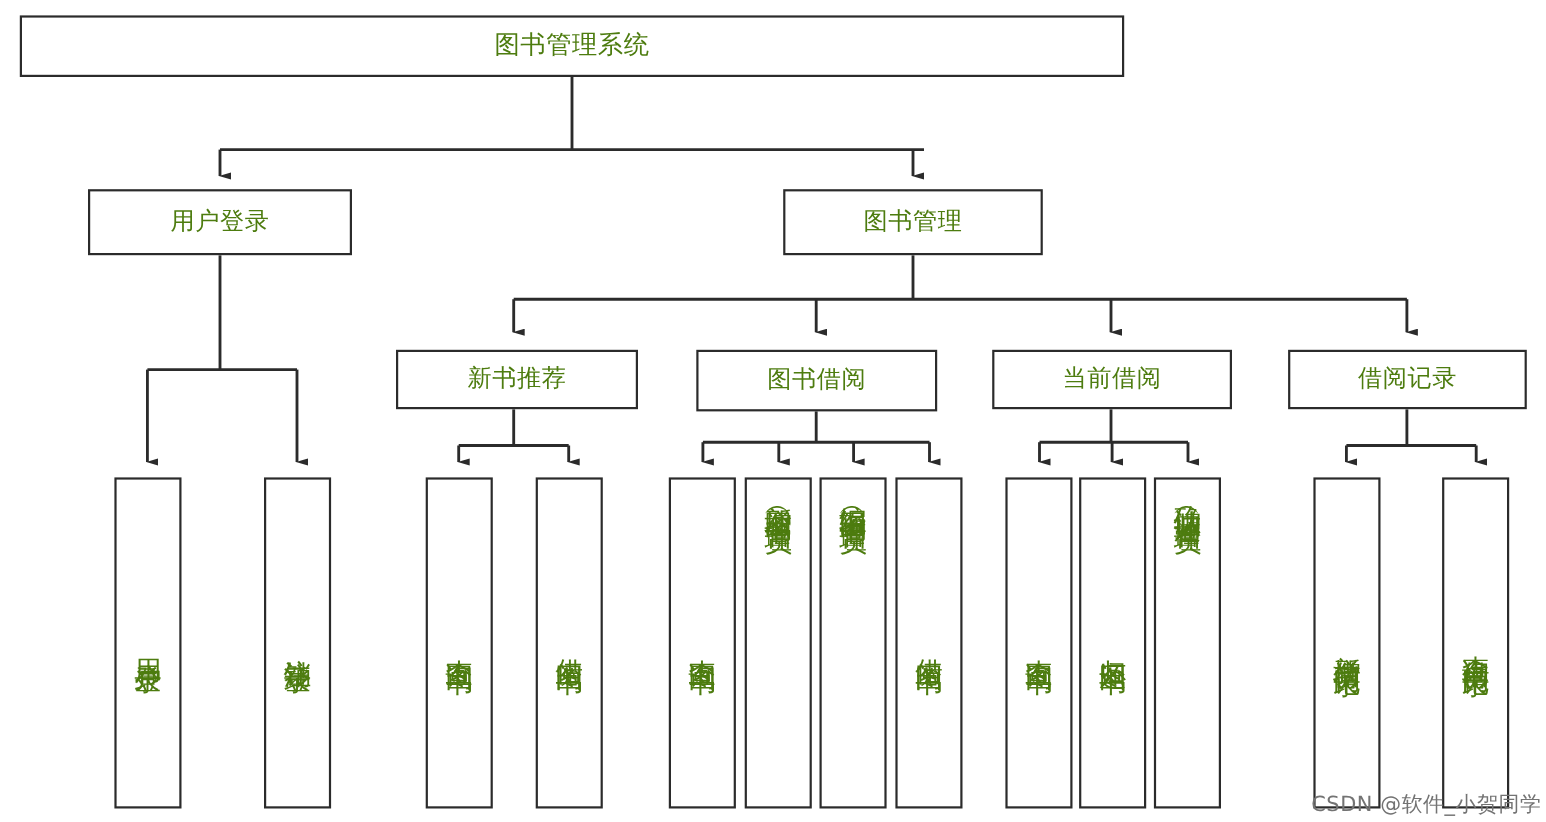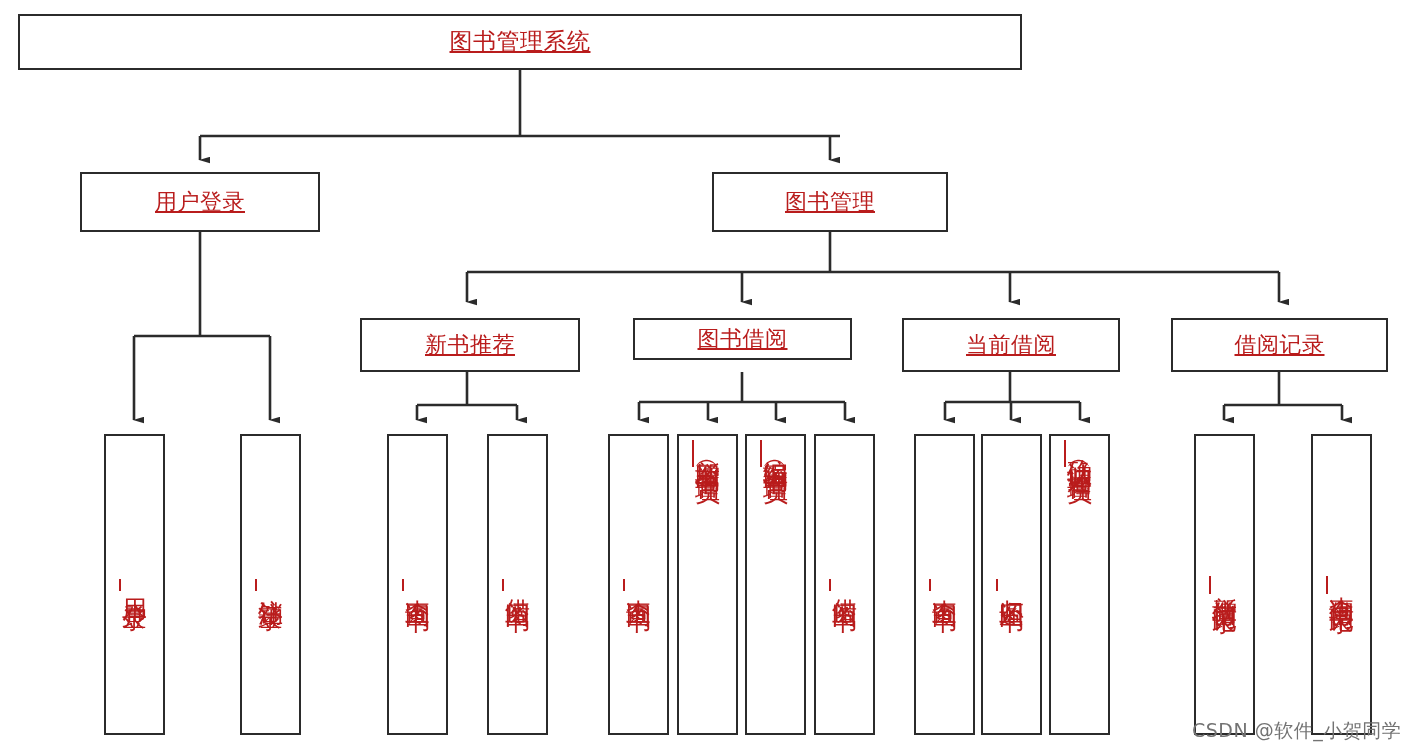--- a/index.html
+++ b/index.html
@@ -29,23 +29,22 @@
     border:2.5px solid #2b2b2b;
     display:flex;
     align-items:center;
     justify-content:center;
     overflow:hidden;
   }
   .node .lbl{
     display:block;
     line-height:1.12;
     letter-spacing:0.5px;
-    color:#b91c1c;
+    color:#4d7c0f;
     white-space:nowrap;
-    text-decoration:underline;
   }
   
   .node.h .lbl{
     font-size:22px;
     text-align:center;
   }
   .node.root .lbl{ font-size:23px; }
   
   .node.v{
     align-items:flex-start;
@@ -137,21 +136,21 @@
   </div>
 
   <div class="node h" style="left:712px; top:172px; width:236px; height:60px;align-items:center;">
     <span class="lbl">图书管理</span>
   </div>
 
   <div class="node h" style="left:360px; top:318px; width:220px; height:54px;">
     <span class="lbl">新书推荐</span>
   </div>
 
-  <div class="node h" style="left:633px; top:318px; width:219px; height:42px;">
+  <div class="node h" style="left:633px; top:318px; width:219px; height:56px;">
     <span class="lbl">图书借阅</span>
   </div>
 
   <div class="node h" style="left:1171px; top:318px; width:217px; height:54px;">
     <span class="lbl">借阅记录</span>
   </div>
 
   <div class="node h" style="left:902px; top:318px; width:218px; height:54px;">
     <span class="lbl">当前借阅</span>
   </div>

